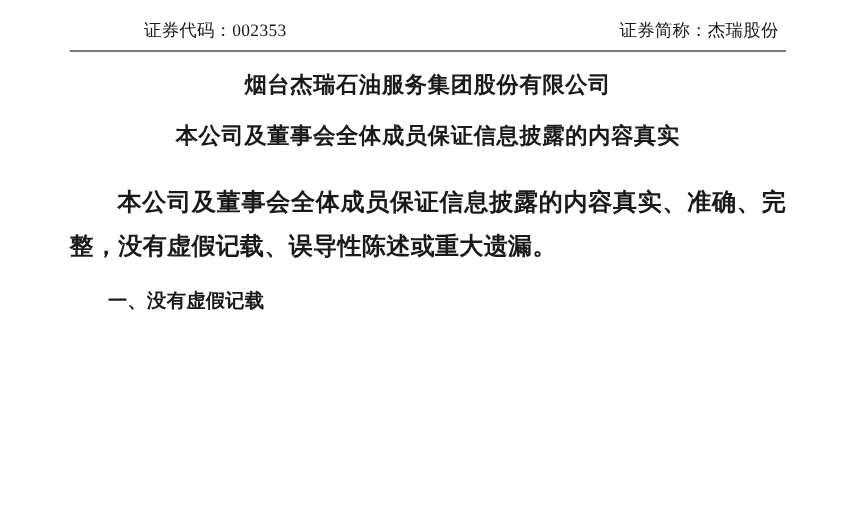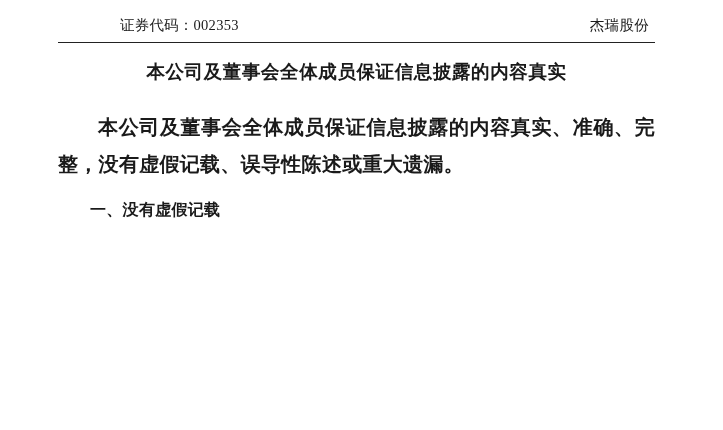--- a/index.html
+++ b/index.html
@@ -93,26 +93,28 @@
 <body>
 
 <div class="page">
 
   <div class="header-row">
     <div class="header-cell">
       <span class="header-label">证券代码：</span>
       <span class="header-value">002353</span>
     </div>
     <div class="header-cell">
+      <span class="header-label">证券简称：</span>
       <span class="header-value">杰瑞股份</span>
     </div>
   </div>
 
   <hr class="rule">
 
+  <div class="title">烟台杰瑞石油服务集团股份有限公司</div>
   <div class="subtitle">本公司及董事会全体成员保证信息披露的内容真实</div>
 
   <p class="statement">本公司及董事会全体成员保证信息披露的内容真实、准确、完整，没有虚假记载、误导性陈述或重大遗漏。</p>
 
   <p class="section-heading">一、没有虚假记载</p>
 
 
 </div>
 
 </body></html>

